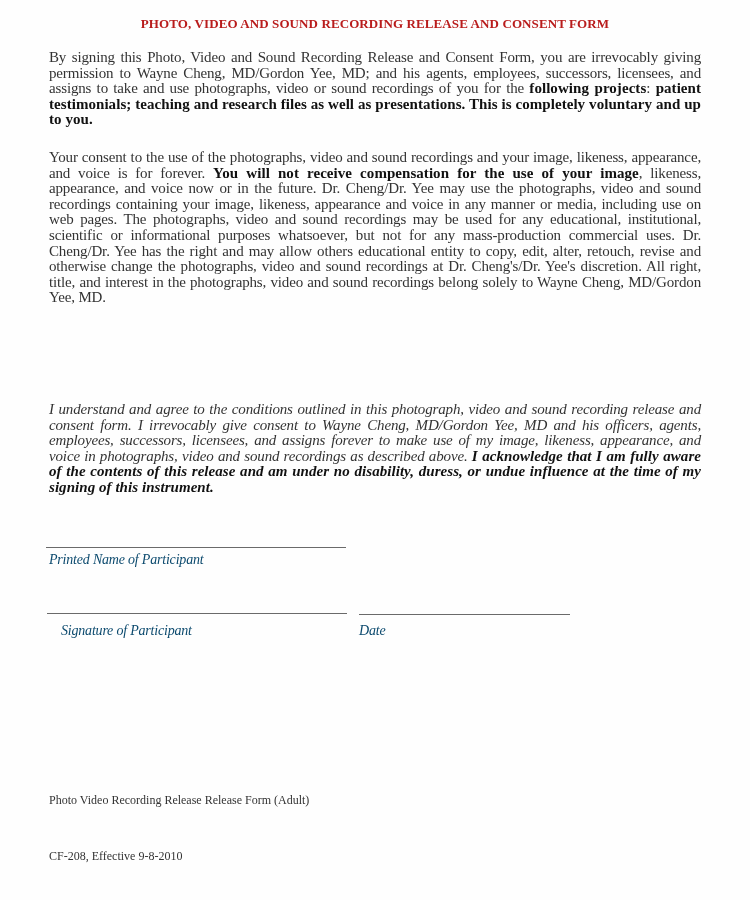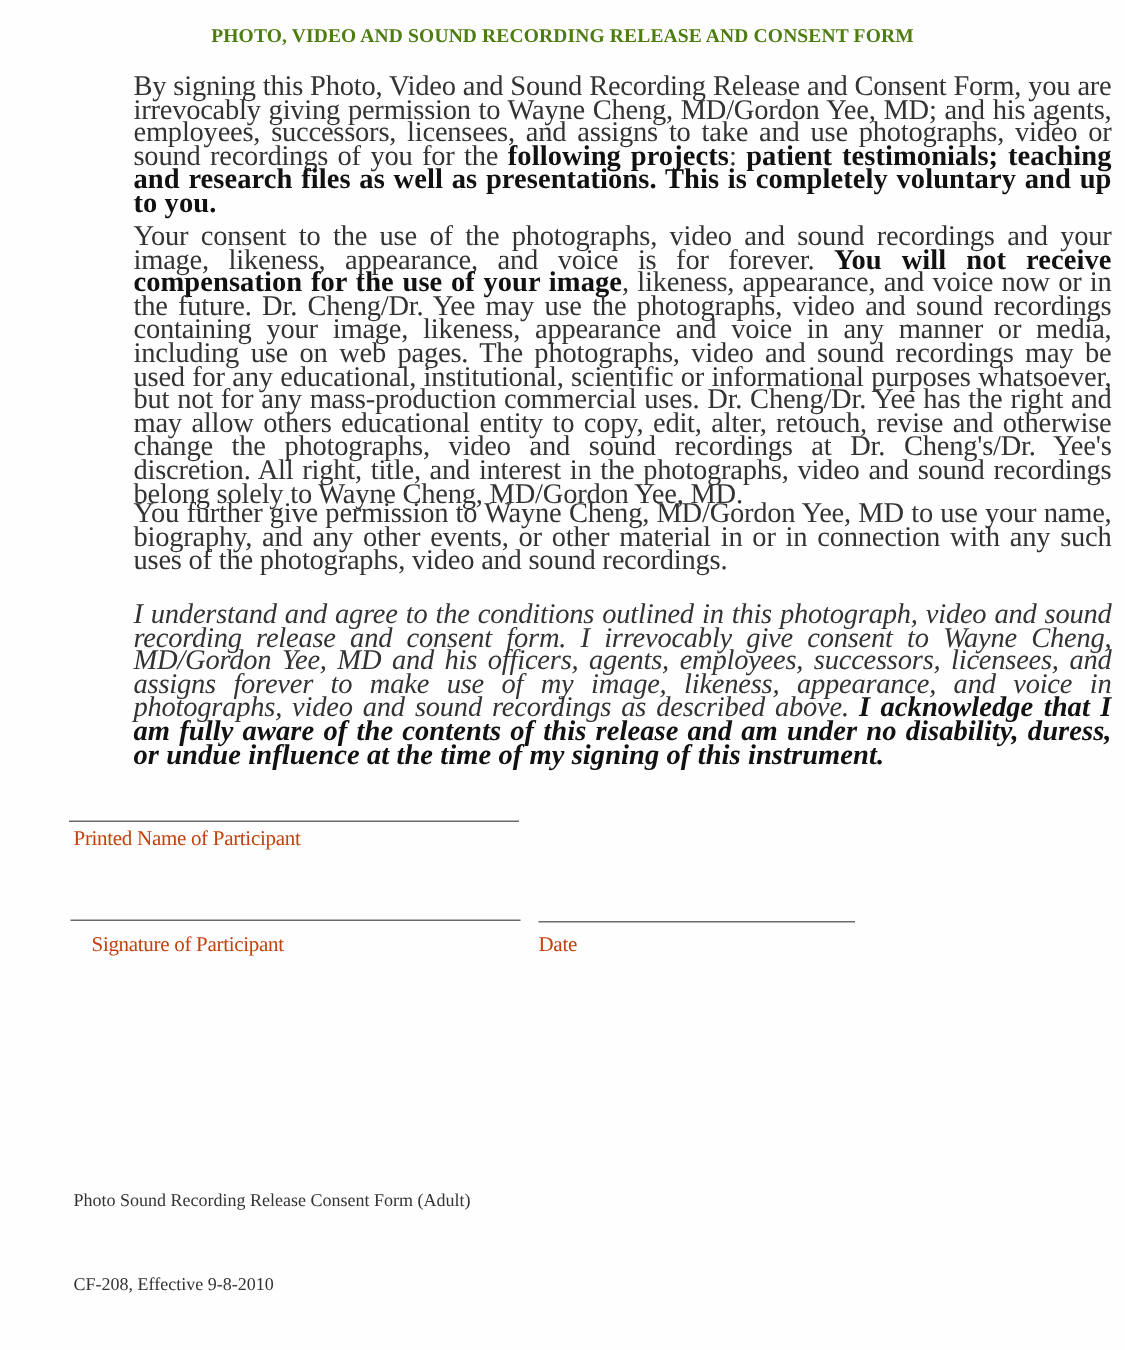--- a/index.html
+++ b/index.html
@@ -24,77 +24,76 @@
     }
     .title {
       position: absolute;
       left: 0;
       width: 750px;
       top: 16px;
       text-align: center;
       font-weight: bold;
       font-size: 13px;
       letter-spacing: 0.1px;
-      color: #4d7c0f;
+      color: #b91c1c;
     }
     .para {
       position: absolute;
       left: 49px;
       width: 652px;
-      font-size: 19px;
+      font-size: 15px;
       line-height: 15.6px;
       text-align: justify;
       color: #333;
       letter-spacing: -0.15px;
-      margin-left: 40px;
     }
     .para b {
       color: #111;
       font-weight: bold;
       letter-spacing: 0.05px;
     }
     .p1 { top: 50px; }
     .p2 { top: 150px; }
     .p3 { top: 335px; }
     .p4 { top: 402px; font-style: italic; }
     .sigline {
       position: absolute;
       height: 0;
       border-top: 1.6px solid #6a6a6a;
     }
     .sig-label {
       position: absolute;
       font-size: 14px;
-      color: #c2410c;
+      color: #0c4a6e;
       letter-spacing: -0.2px;
+      font-style: italic;
     }
     .footer {
       position: absolute;
       left: 49px;
       font-size: 12px;
       color: #333;
     }
   </style>
 </head>
 <body>
 
 <div class="page">
 
   <div class="title">PHOTO, VIDEO AND SOUND RECORDING RELEASE AND CONSENT FORM</div>
 
   <div class="para p1"><span>By signing this Photo, Video and Sound Recording Release and Consent Form, you are irrevocably giving permission to Wayne Cheng, MD/Gordon Yee, MD; and his agents, employees, successors, licensees, and assigns to take and use photographs, video or sound recordings of you for the </span><b>following projects</b><span>: </span><b>patient testimonials; teaching and research files as well as presentations.  This is completely voluntary and up to you.</b></div>
   <div class="para p2"><span>Your consent to the use of the photographs, video and sound recordings and your image, likeness, appearance, and voice is for forever.  </span><b>You will not receive compensation for the use of your image</b><span>, likeness, appearance, and voice now or in the future. Dr. Cheng/Dr. Yee may use the photographs, video and sound recordings containing your image, likeness, appearance and voice in any manner or media, including use on web pages.  The photographs, video and sound recordings may be used for any educational, institutional, scientific or informational purposes whatsoever, but not for any mass-production commercial uses.  Dr. Cheng/Dr. Yee has the right and may allow others educational entity to copy, edit, alter, retouch, revise and otherwise change the photographs, video and sound recordings at Dr. Cheng's/Dr. Yee's discretion.  All right, title, and interest in the photographs, video and sound recordings belong solely to Wayne Cheng, MD/Gordon Yee, MD.</span></div>
-  <div class="para p3"><span>You further give permission to Wayne Cheng, MD/Gordon Yee, MD to use your name, biography, and any other events, or other material in or in connection with any such uses of the photographs, video and sound recordings.</span></div>
   <div class="para p4"><span>I understand and agree to the conditions outlined in this photograph, video and sound recording release and consent form.  I irrevocably give consent to Wayne Cheng, MD/Gordon Yee, MD and his officers, agents, employees, successors, licensees, and assigns forever to make use of my image, likeness, appearance, and voice in photographs, video and sound recordings as described above.  </span><b>I acknowledge that I am fully aware of the contents of this release and am under no disability, duress, or undue influence at the time of my signing of this instrument.</b></div>
 
   <div class="sigline" style="left:46px; top:547px; width:300px;"></div>
   <div class="sig-label" style="left:49px; top:552px;">Printed Name of Participant</div>
 
   <div class="sigline" style="left:47px; top:613px; width:300px;"></div>
   <div class="sig-label" style="left:61px; top:623px;">Signature of Participant</div>
 
   <div class="sigline" style="left:359px; top:614px; width:211px;"></div>
   <div class="sig-label" style="left:359px; top:623px;text-align:right;">Date</div>
 
-  <div class="footer" style="top:793px;">Photo Sound Recording Release Consent Form (Adult)</div>
+  <div class="footer" style="top:793px;">Photo Video Recording Release Release Form (Adult)</div>
   <div class="footer" style="top:849px;">CF-208, Effective 9-8-2010</div>
 
 </div>
 
 </body></html>

